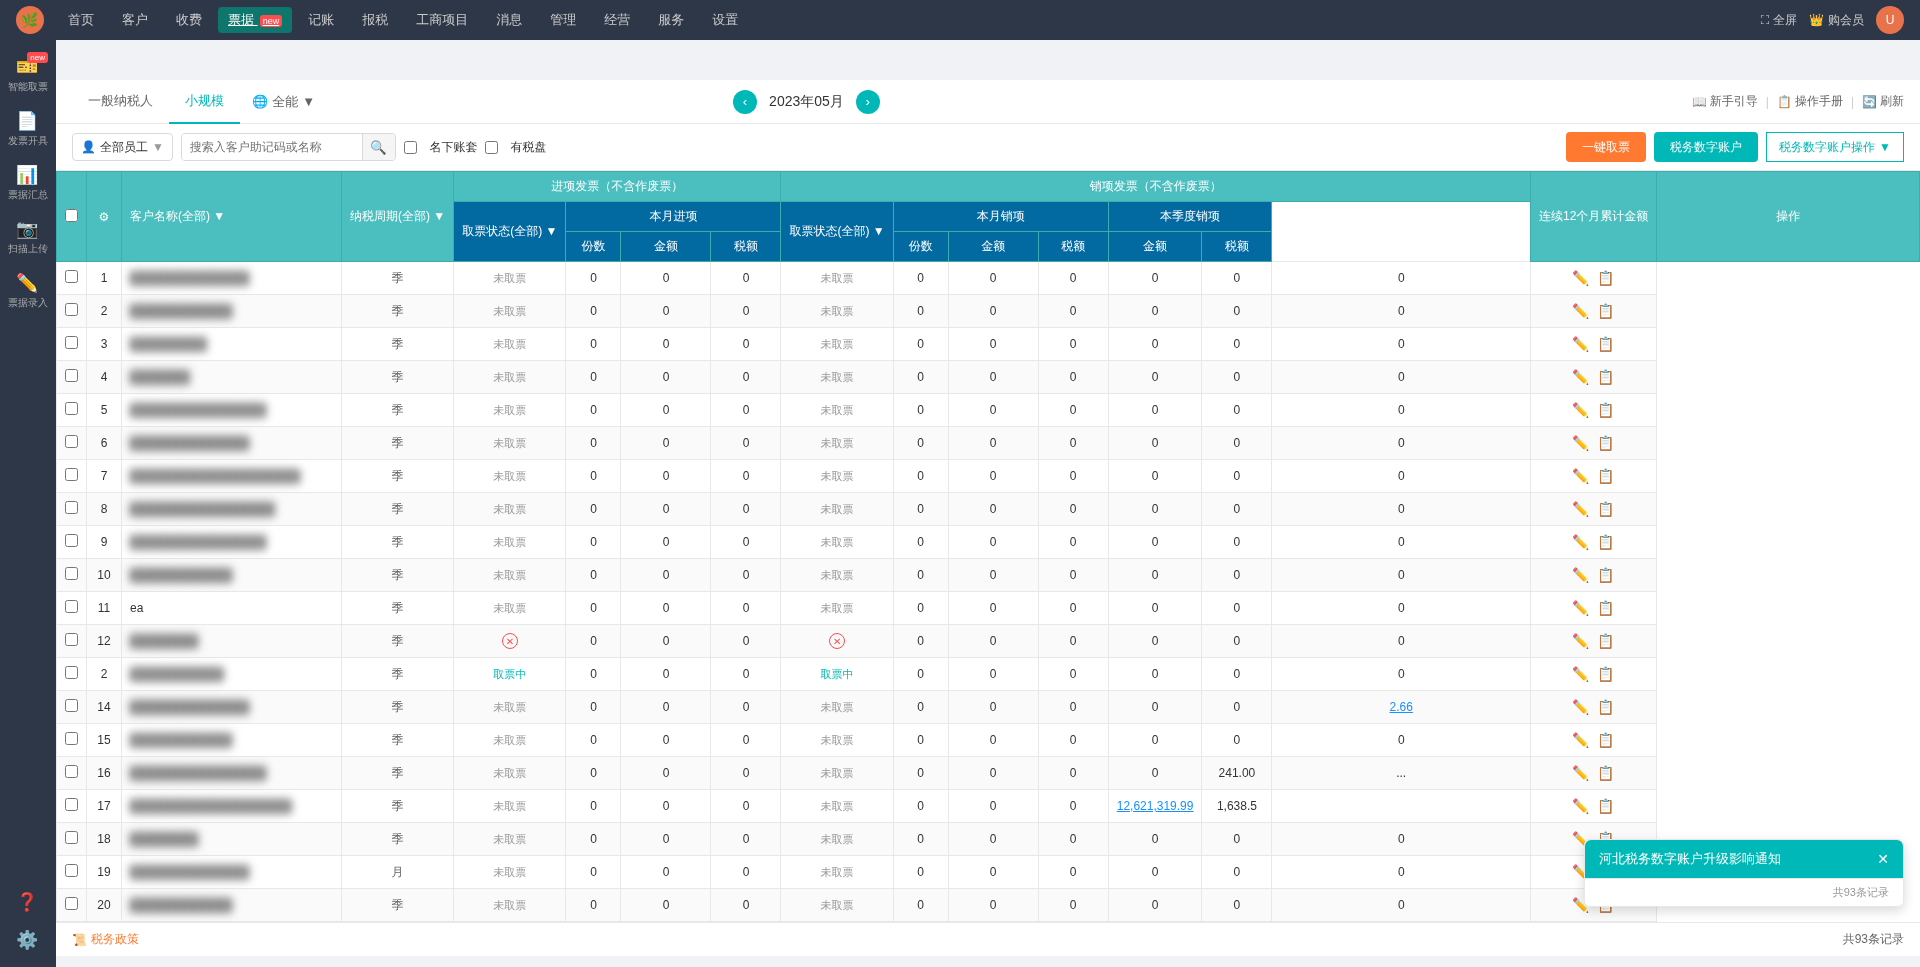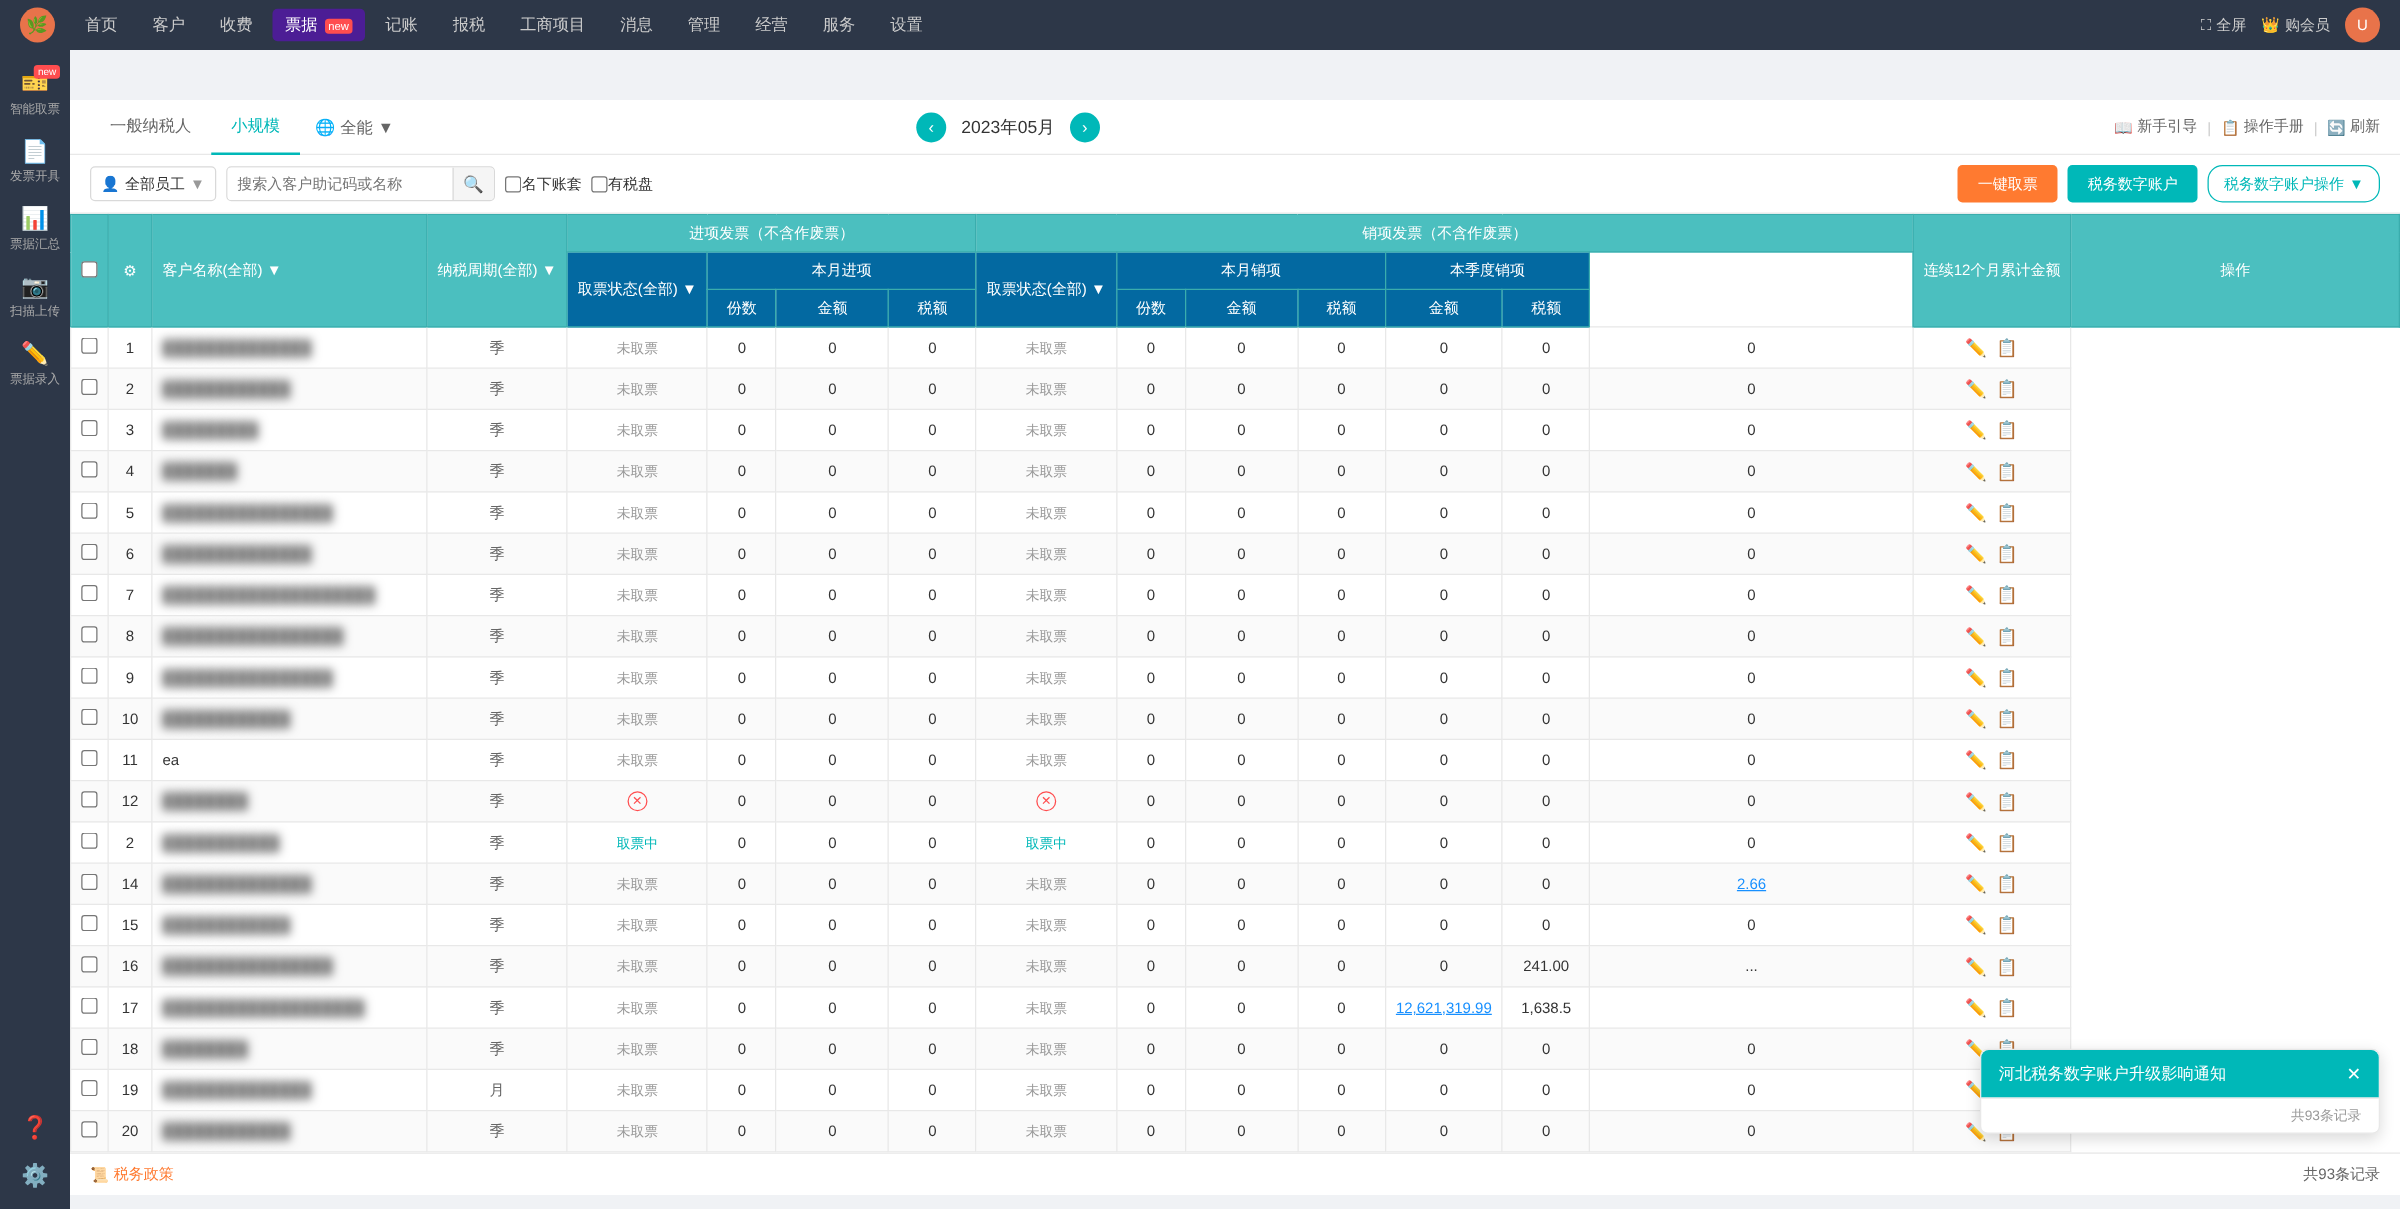--- a/index.html
+++ b/index.html
@@ -2,21 +2,21 @@
 <html><head>
   <meta charset="utf-8">
   <style>
     * { box-sizing: border-box; margin: 0; padding: 0; }
     body { font-family: 'Microsoft YaHei', Arial, sans-serif; font-size: 12px; background: #f0f2f5; color: #333; width: 1920px; min-height: 967px; overflow-x: hidden; }
     
     
     .top-nav { background: #2d3748; height: 40px; display: flex; align-items: center; padding: 0 16px; gap: 4px; }
     .top-nav .logo { width: 28px; height: 28px; background: #e8734a; border-radius: 50%; display: flex; align-items: center; justify-content: center; color: white; font-size: 14px; margin-right: 8px; }
     .nav-item { color: #ccc; padding: 6px 12px; cursor: pointer; font-size: 13px; white-space: nowrap; }
-    .nav-item.active { background: #4c1d95; color: white; border-radius: 4px; padding: 4px 10px; }
+    .nav-item.active { background: #0f766e; color: white; border-radius: 4px; padding: 4px 10px; text-decoration: underline; }
     .nav-badge { background: #ff4d4f; color: white; font-size: 9px; padding: 1px 3px; border-radius: 3px; margin-left: 2px; }
     .nav-right { margin-left: auto; display: flex; align-items: center; gap: 12px; color: #ccc; font-size: 12px; cursor: pointer; }
     .nav-right span { display: flex; align-items: center; gap: 4px; }
     .avatar { width: 28px; height: 28px; border-radius: 50%; background: #e8734a; display: flex; align-items: center; justify-content: center; color: white; }
 
     
     .sidebar { position: fixed; left: 0; top: 40px; width: 56px; height: calc(100vh - 40px); background: #2d3748; display: flex; flex-direction: column; align-items: center; padding: 8px 0; z-index: 100; }
     .sidebar-item { display: flex; flex-direction: column; align-items: center; padding: 8px 4px; cursor: pointer; color: #aaa; width: 100%; text-align: center; gap: 2px; position: relative; }
     .sidebar-item .si-icon { font-size: 18px; }
     .sidebar-item .si-label { font-size: 10px; }
@@ -34,24 +34,24 @@
     .period-btn { width: 24px; height: 24px; border-radius: 50%; background: #00b8b8; color: white; border: none; cursor: pointer; display: flex; align-items: center; justify-content: center; }
     .period-text { font-size: 14px; font-weight: 500; color: #333; }
 
     
     .filter-bar { background: white; padding: 8px 16px; display: flex; align-items: center; gap: 8px; border-bottom: 1px solid #e8e8e8; }
     .filter-select { border: 1px solid #d9d9d9; border-radius: 4px; padding: 4px 8px; font-size: 12px; display: flex; align-items: center; gap: 4px; cursor: pointer; background: white; min-width: 80px; height: 28px; }
     .filter-select .arrow { color: #999; margin-left: auto; }
     .filter-search { display: flex; border: 1px solid #d9d9d9; border-radius: 4px; overflow: hidden; height: 28px; }
     .filter-search input { border: none; outline: none; padding: 4px 8px; font-size: 12px; width: 160px; }
     .filter-search button { background: #f5f5f5; border: none; border-left: 1px solid #d9d9d9; padding: 0 8px; cursor: pointer; height: 100%; }
-    .filter-checkbox { display: flex; align-items: center; gap: 0; cursor: pointer; font-size: 12px; }
+    .filter-checkbox { display: flex; align-items: center; gap: 12px; cursor: pointer; font-size: 12px; }
     .btn-orange { background: #ff7a30; color: white; border: none; border-radius: 4px; padding: 6px 16px; cursor: pointer; font-size: 12px; height: 30px; }
     .btn-teal { background: #00b8b8; color: white; border: none; border-radius: 4px; padding: 6px 16px; cursor: pointer; font-size: 12px; height: 30px; text-align: right; }
-    .btn-teal-outline { background: white; color: #00b8b8; border: 1px solid #00b8b8; border-radius: 12px; padding: 6px 12px; cursor: pointer; font-size: 12px; height: 30px; display: flex; align-items: center; gap: 4px; }
+    .btn-teal-outline { background: white; color: #00b8b8; border: 1px solid #00b8b8; border-radius: 0; padding: 6px 12px; cursor: pointer; font-size: 12px; height: 30px; display: flex; align-items: center; gap: 4px; }
     .filter-right { margin-left: auto; display: flex; align-items: center; gap: 8px; }
 
     
     .table-container { background: white; overflow: auto; }
     table { width: 100%; border-collapse: collapse; font-size: 12px; }
     th { background: #4bbfbf; color: white; padding: 6px 8px; text-align: center; border: 1px solid #3aadad; white-space: nowrap; font-weight: normal; }
     th.sub-header { background: #0369a1; }
     td { padding: 6px 8px; text-align: center; border: 1px solid #e8e8e8; color: #333; white-space: nowrap; }
     tr:nth-child(even) td { background: #fafafa; }
     .col-checkbox { width: 30px; }

